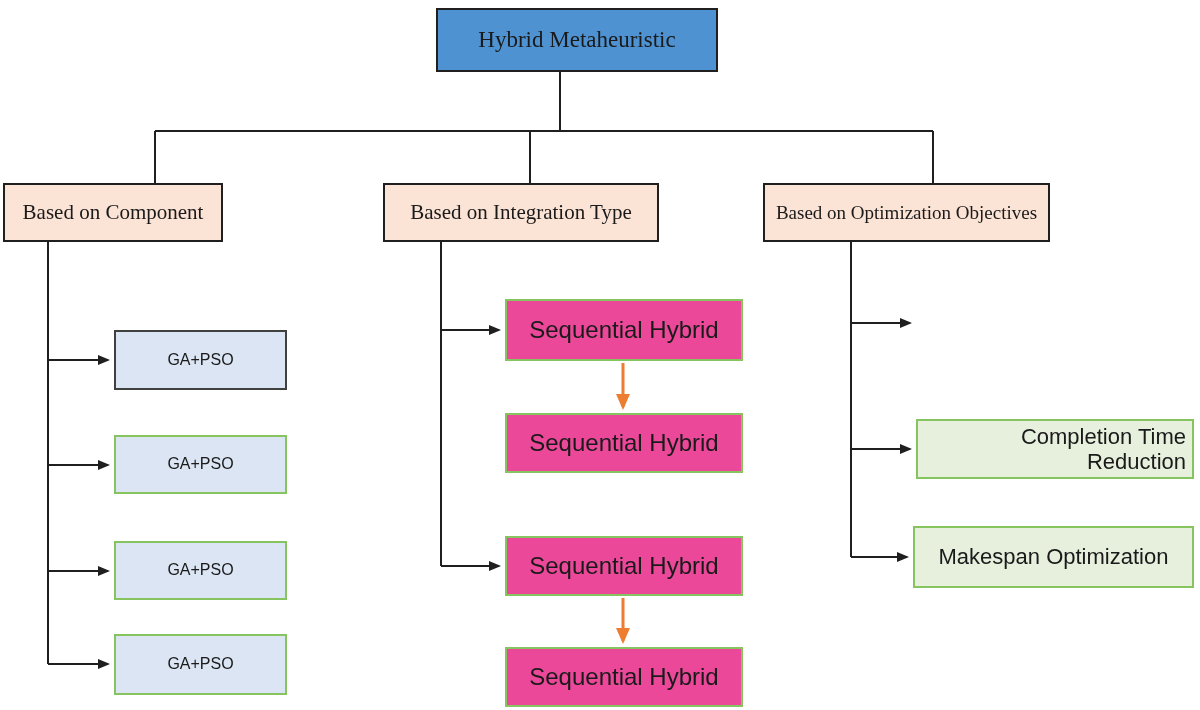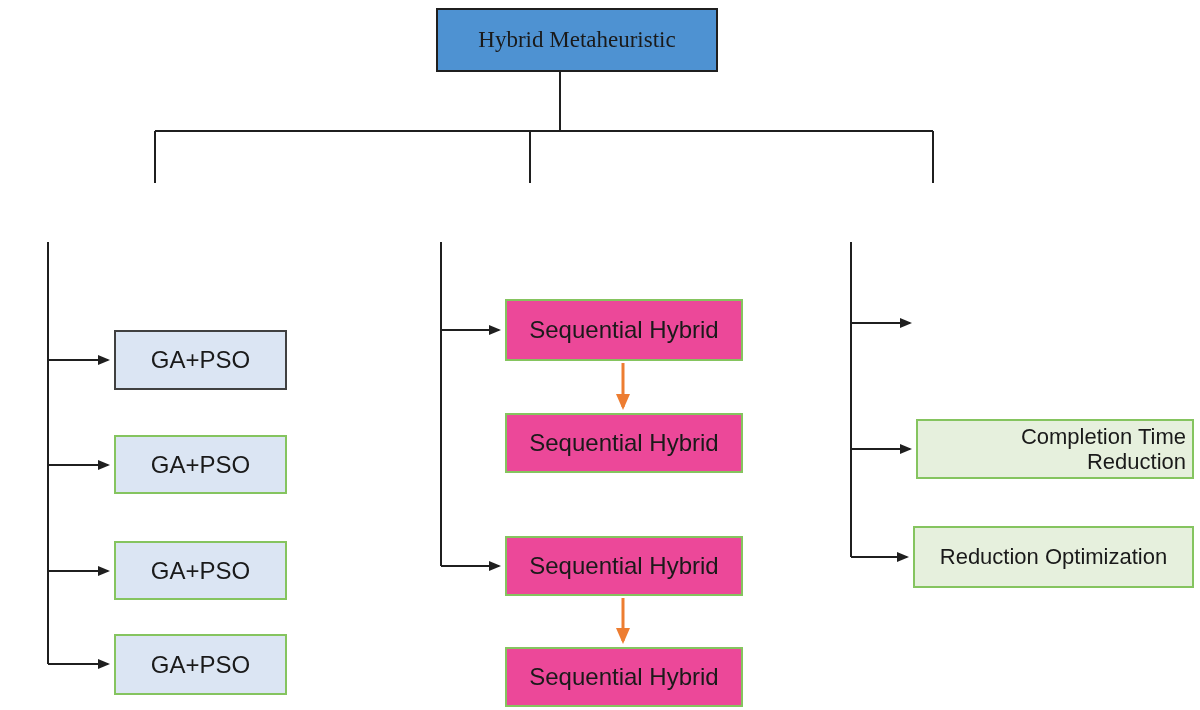--- a/index.html
+++ b/index.html
@@ -46,21 +46,21 @@
   .branch-node {
     background: #fbe3d5;
     border: 2px solid #1f1f1f;
     font-size: 21px;
   }
   .branch-node.small-text {
     font-size: 19px;
   }
   .blue-node {
     background: #dbe5f3;
-    font-size: 24px;
+    font-size: 16px;
   }
   .dark-border {
     border: 2px solid #404040;
   }
   .green-border {
     border: 2px solid #85c45f;
   }
   .gray-node {
     background: #ec4899;
     font-size: 24px;
@@ -115,37 +115,40 @@
     </g>
 
     <g stroke="#ed7d31" stroke-width="3" fill="none">
       <path d="M623,363 V407" marker-end="url(#ah-orange)"></path>
       <path d="M623,598 V641" marker-end="url(#ah-orange)"></path>
     </g>
   </svg>
 
   <div class="node serif-node root-node" style="left:436px; top:8px; width:282px; height:64px;">Hybrid Metaheuristic</div>
 
+  <div class="node serif-node branch-node" style="left:3px; top:183px; width:220px; height:59px;">Based on Component</div>
 
+  <div class="node serif-node branch-node" style="left:383px; top:183px; width:276px; height:59px;">Based on Integration Type</div>
 
+  <div class="node serif-node branch-node small-text" style="left:763px; top:183px; width:287px; height:59px;">Based on Optimization Objectives</div>
 
   <div class="node sans-node blue-node dark-border" style="left:114px; top:330px; width:173px; height:60px;">GA+PSO</div>
 
   <div class="node sans-node blue-node green-border" style="left:114px; top:435px; width:173px; height:59px;">GA+PSO</div>
 
   <div class="node sans-node blue-node green-border" style="left:114px; top:541px; width:173px; height:59px;">GA+PSO</div>
 
   <div class="node sans-node blue-node green-border" style="left:114px; top:634px; width:173px; height:61px;">GA+PSO</div>
 
   <div class="node sans-node gray-node green-border" style="left:505px; top:299px; width:238px; height:62px;">Sequential Hybrid</div>
 
   <div class="node sans-node gray-node green-border" style="left:505px; top:413px; width:238px; height:60px;">Sequential Hybrid</div>
 
   <div class="node sans-node gray-node green-border" style="left:505px; top:536px; width:238px; height:60px;">Sequential Hybrid</div>
 
   <div class="node sans-node gray-node green-border" style="left:505px; top:647px; width:238px; height:60px;">Sequential Hybrid</div>
 
 
   <div class="node sans-node green-node green-border" style="left:916px; top:419px; width:278px; height:60px;text-align:right;">Completion Time Reduction</div>
 
-  <div class="node sans-node green-node green-border" style="left:913px; top:526px; width:281px; height:62px;">Reduction Optimization</div>
+  <div class="node sans-node green-node green-border" style="left:913px; top:526px; width:281px; height:62px;">Makespan Optimization</div>
 
 </div>
 
 </body></html>

